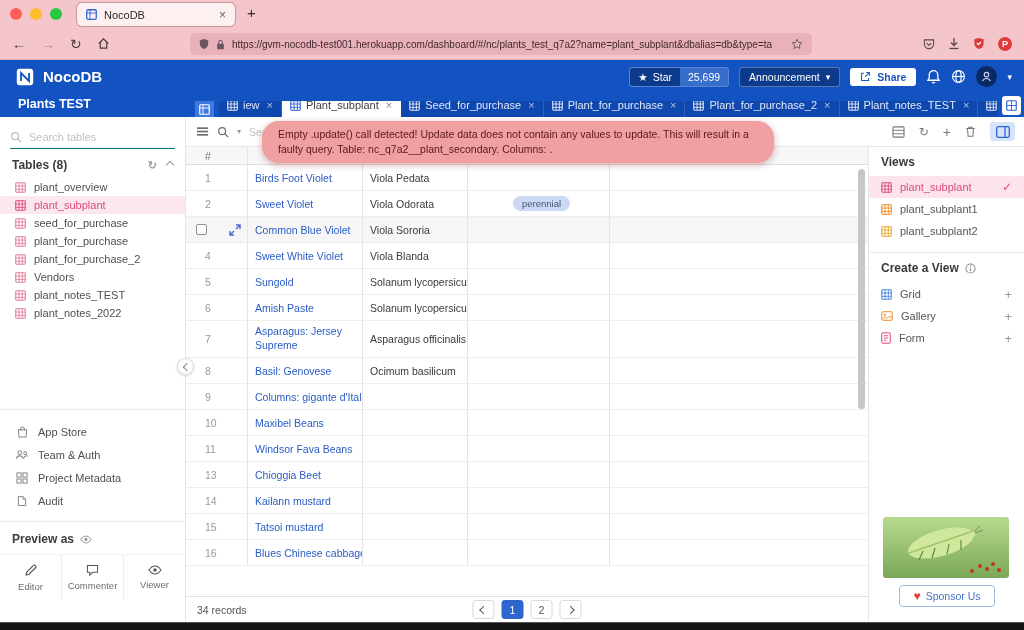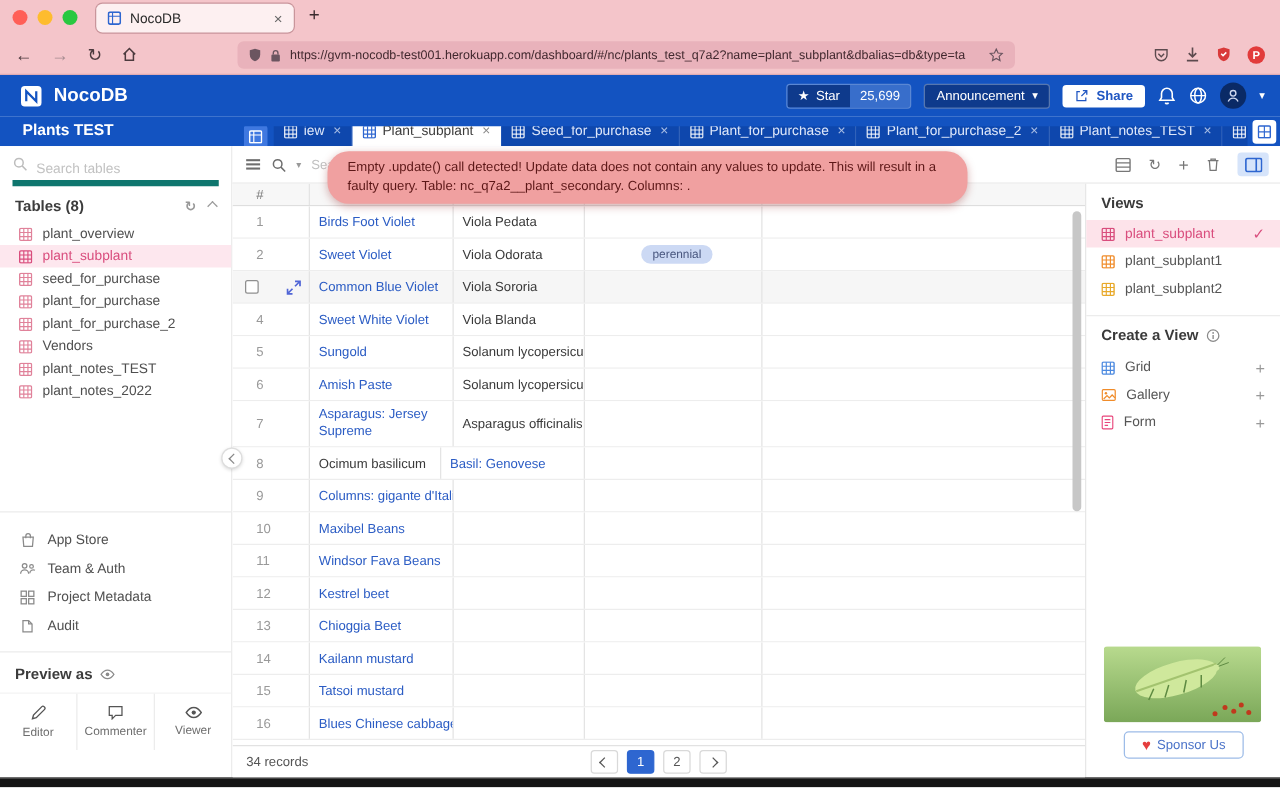--- a/index.html
+++ b/index.html
@@ -60,21 +60,21 @@
   .app-tab.active .tab-close { color:#888; opacity:1; }
   .tab-endchip { position:absolute; right:3px; bottom:2px; width:19px; height:19px; background:#fff; border-radius:3px;
                  display:flex; align-items:center; justify-content:center; color:#2e66d0; }
 
   
   .app-body { position:absolute; top:117px; left:0; right:0; height:505px; background:#fff; }
   .bottom-strip { position:absolute; top:622px; left:0; right:0; height:8px; background:#151515; border-top:1px solid #555; }
 
   
   .sidebar { position:absolute; left:0; top:0; bottom:0; width:186px; background:#fff; border-right:1px solid #e6e6e6; }
-  .side-search-row { margin:8px 10px 0; height:24px; display:flex; gap:7px; color:#bdbdbd; border-bottom:5px solid #0f766e; }
+  .side-search-row { margin:8px 10px 0; height:24px; display:flex; align-items:center; gap:7px; color:#bdbdbd; border-bottom:1px solid #0f766e; }
   .side-search { border:none; outline:none; background:transparent; font-size:11px; color:#777; width:130px; }
   .side-search::placeholder { color:#c2c2c2; }
   .tables-head { margin-top:9px; padding:0 12px; display:flex; align-items:center; font-size:12px; font-weight:bold; color:#3c3c3c; }
   .th-icons { margin-left:auto; display:flex; gap:10px; align-items:center; color:#999; font-size:11px; }
   .side-items { margin-top:6px; }
   .side-item { height:18px; display:flex; align-items:center; gap:8px; padding-left:15px; font-size:11px; color:#4f4f4f; }
   .side-item .tbl-glyph { color:#e0829a; display:flex; }
   .side-item.active { background:#fde7ee; color:#d94d7d; }
   .side-item.active .tbl-glyph { color:#d94d7d; }
   .sidebar-lower { position:absolute; left:0; right:0; top:292px; }
@@ -753,26 +753,26 @@
                 <div class="cell latin">
                   <span>Asparagus officinalis</span>
                 </div>
                 <div class="cell tag"></div>
                 <div class="cell rest"></div>
               </div>
               <div class="grid-row">
                 <div class="cell num">
                   <span>8</span>
                 </div>
+                <div class="cell name">
+                  <span>Basil: Genovese</span>
+                </div>
                 <div class="cell latin">
                   <span>Ocimum basilicum</span>
                 </div>
-                <div class="cell name">
-                  <span>Basil: Genovese</span>
-                </div>
                 <div class="cell tag"></div>
                 <div class="cell rest"></div>
               </div>
               <div class="grid-row">
                 <div class="cell num">
                   <span>9</span>
                 </div>
                 <div class="cell name">
                   <span>Columns: gigante d'Italia</span>
                 </div>
@@ -794,33 +794,20 @@
                 </div>
                 <div class="cell tag"></div>
                 <div class="cell rest"></div>
               </div>
               <div class="grid-row">
                 <div class="cell num">
                   <span>11</span>
                 </div>
                 <div class="cell name">
                   <span>Windsor Fava Beans</span>
-                </div>
-                <div class="cell latin">
-                  <span></span>
-                </div>
-                <div class="cell tag"></div>
-                <div class="cell rest"></div>
-              </div>
-              <div class="grid-row">
-                <div class="cell num">
-                  <span>12</span>
-                </div>
-                <div class="cell name">
-                  <span>Kestrel beet</span>
                 </div>
                 <div class="cell latin">
                   <span></span>
                 </div>
                 <div class="cell tag"></div>
                 <div class="cell rest"></div>
               </div>
               <div class="grid-row">
                 <div class="cell num">
                   <span>13</span>

